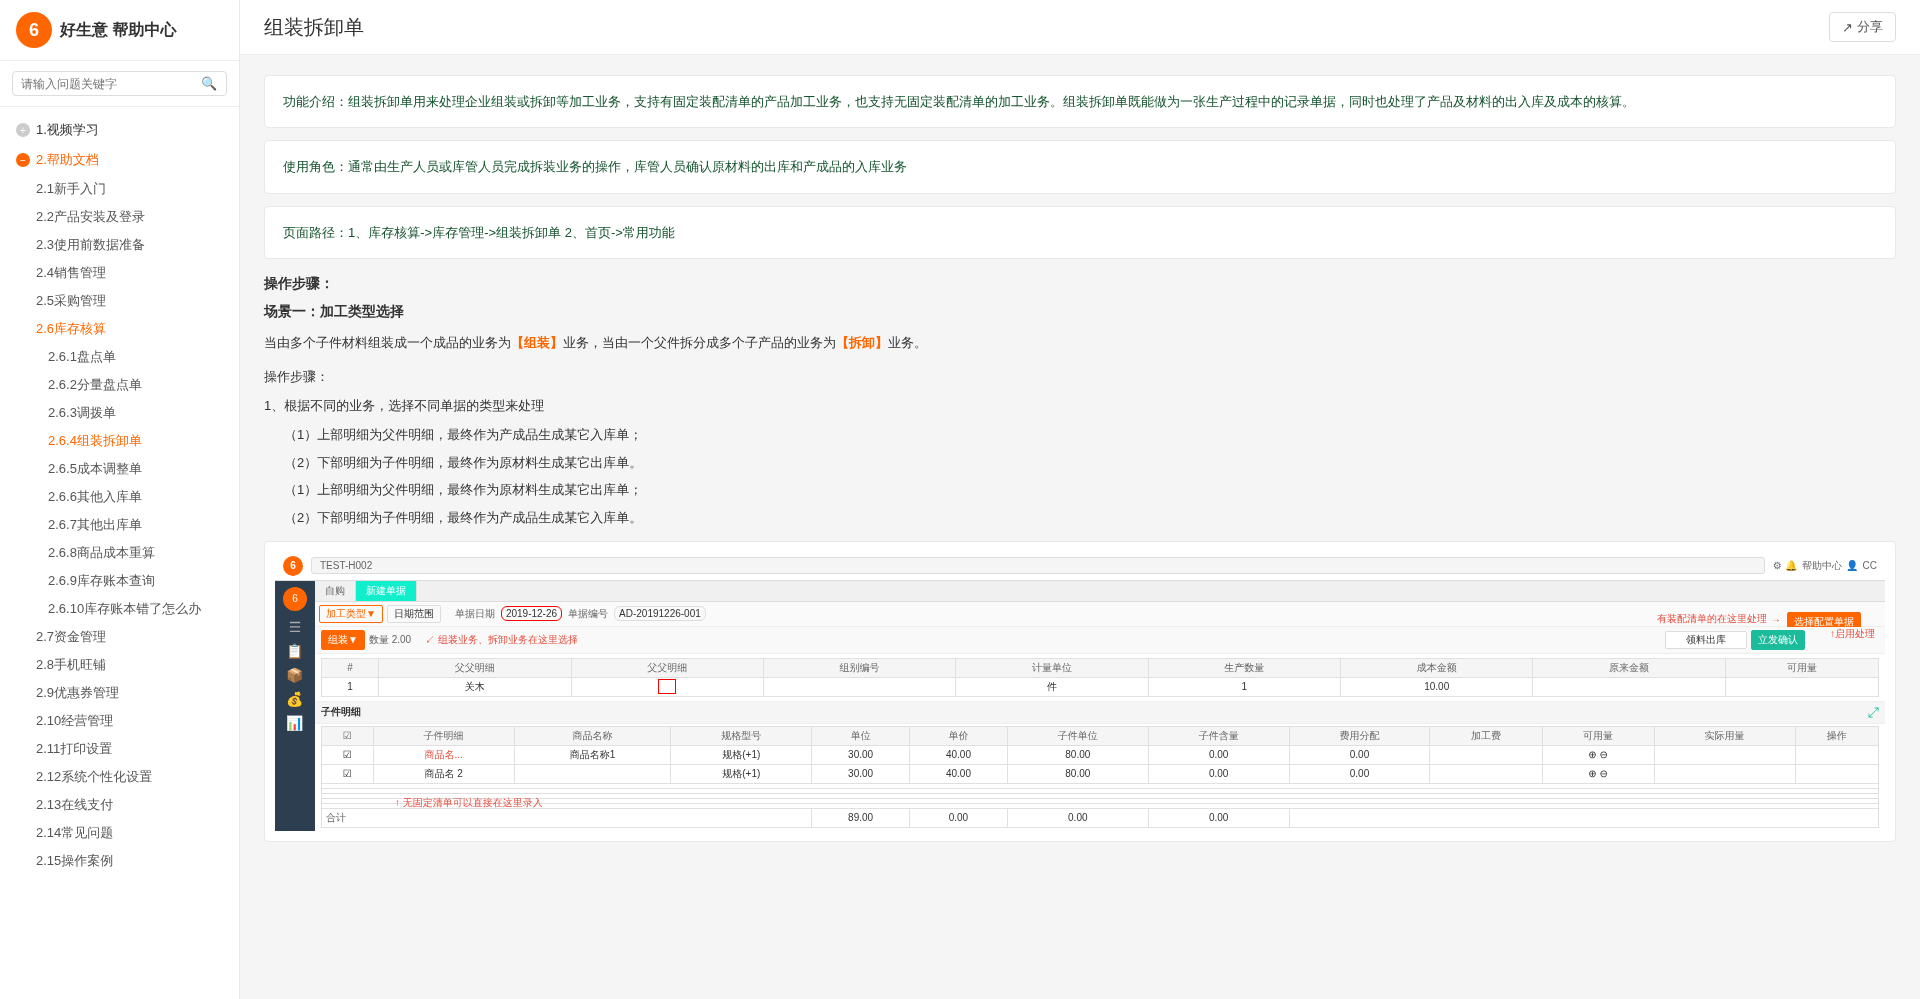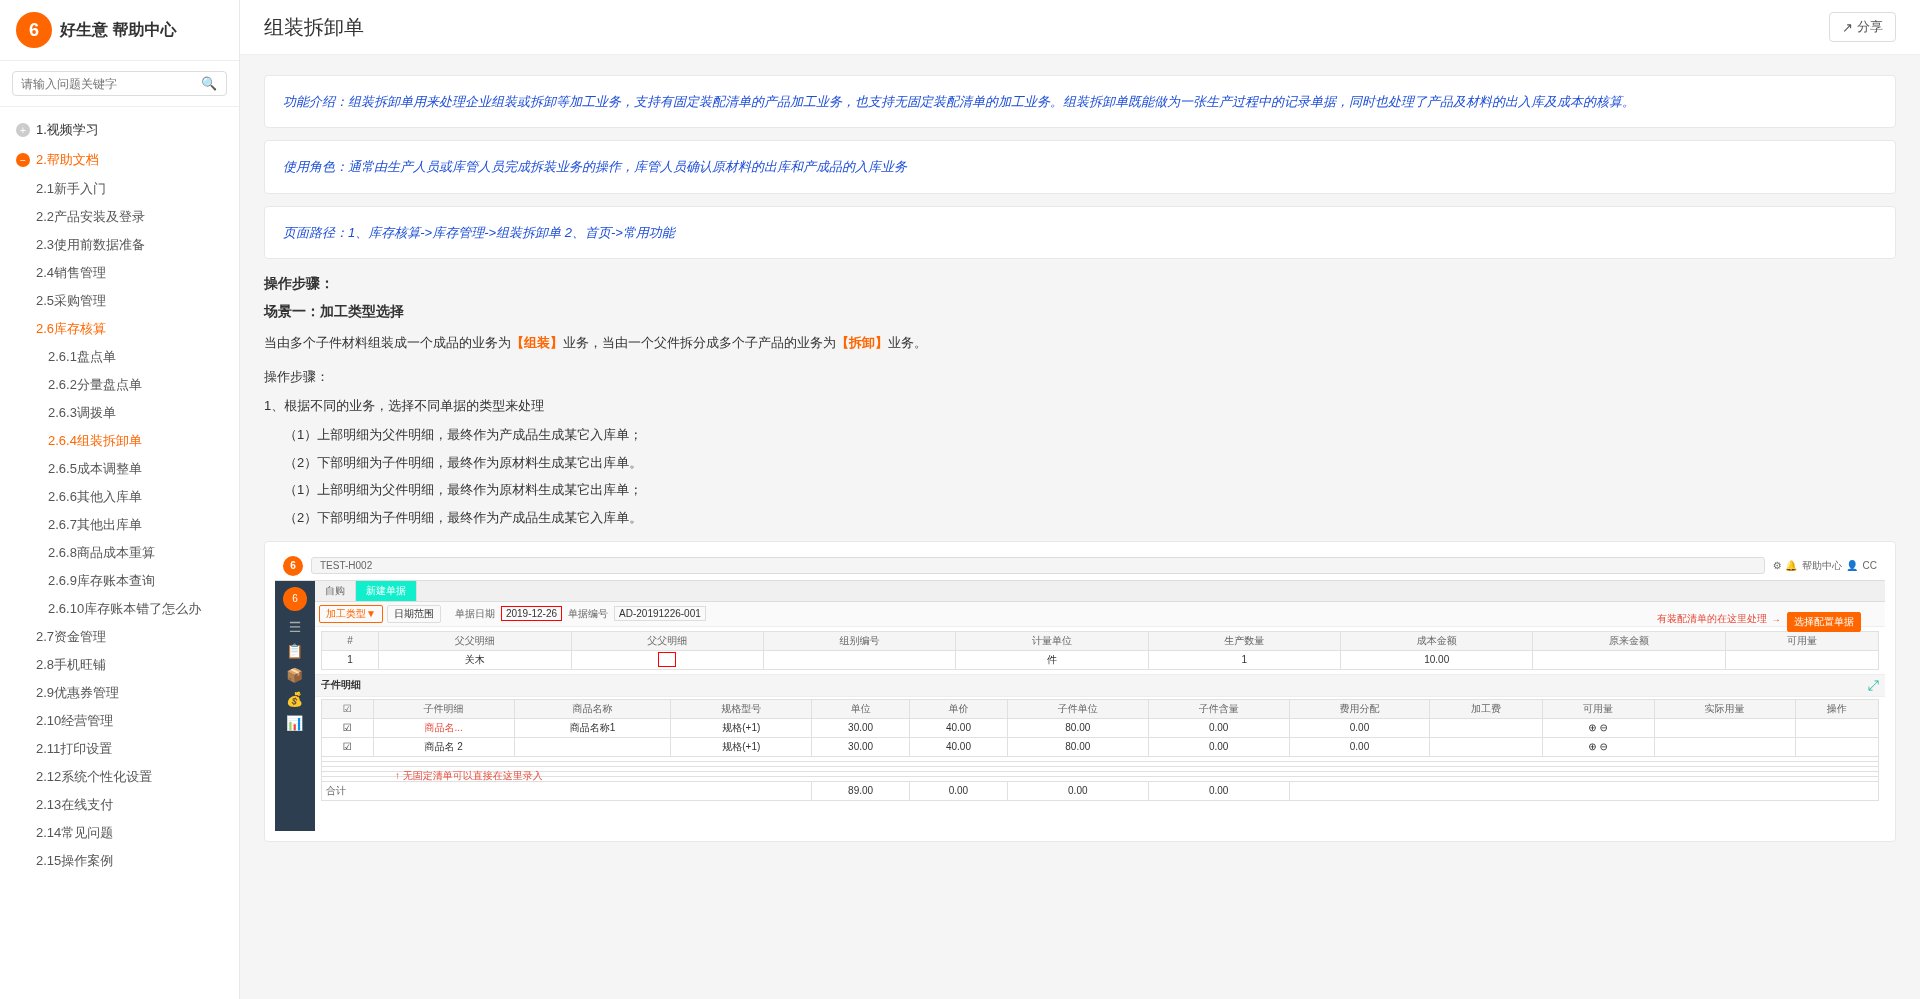--- a/index.html
+++ b/index.html
@@ -178,22 +178,21 @@
     }
 
     .info-block {
       background: #fff;
       border: 1px solid #e8e8e8;
       border-radius: 4px;
       padding: 14px 18px;
       margin-bottom: 12px;
       font-size: 13px;
       line-height: 1.8;
-      color: #1d4ed8;
-      font-style: italic;
+      color: #14532d;
     }
 
     .section-heading {
       font-weight: bold;
       font-size: 14px;
       margin-bottom: 10px;
       color: #333;
     }
 
     .step-item {
@@ -269,21 +268,21 @@
       border-right: 1px solid #ddd;
     }
 
     .sim-tab.active {
       background: #1ec;
       color: #fff;
     }
 
     .sim-field {
       border: 1px solid #ddd;
-      border-radius: 0;
+      border-radius: 6px;
       padding: 1px 4px;
       font-size: 10px;
       min-width: 60px;
     }
 
     .sim-btn {
       padding: 2px 6px;
       border-radius: 2px;
       font-size: 10px;
       border: 1px solid #ddd;
@@ -500,20 +499,36 @@
                 <div style="position:absolute;right:100px;top:-2px;color:#e74c3c;font-size:10px;white-space:nowrap;display:flex;align-items:center;gap:4px;">
                   <span>有装配清单的在这里处理</span>
                   <span style="color:#e74c3c;">→</span>
                 </div>
                 <div style="position:absolute;right:20px;top:-2px;">
                   <div class="sim-btn sim-btn-orange">选择配置单据</div>
                 </div>
               </div>
             </div>
 
+            <div style="display:flex;gap:4px;padding:3px 6px;background:#f9f9f9;border-bottom:1px solid #eee;align-items:center;position:relative;">
+              <div class="sim-btn sim-btn-orange" style="font-size:10px;">组装▼</div>
+              <div style="font-size:10px;color:#666;">数量 2.00</div>
+
+              <div style="color:#e74c3c;font-size:10px;margin-left:10px;white-space:nowrap;">
+                ↙ 组装业务、拆卸业务在这里选择
+              </div>
+
+              <div style="position:absolute;right:80px;display:flex;align-items:center;gap:4px;">
+                <div style="border:1px solid #ddd;padding:1px 20px;border-radius:2px;font-size:10px;background:#fff;">领料出库</div>
+                <div class="sim-btn sim-btn-teal" style="font-size:10px;">立发确认</div>
+              </div>
+              <div style="position:absolute;right:10px;top:0;color:#e74c3c;font-size:10px;">
+                ↑启用处理
+              </div>
+            </div>
 
             <div style="padding:4px 6px;">
               <table class="sim-table">
                 <thead>
                   <tr>
                     <th>#</th>
                     <th>父父明细</th>
                     <th>父父明细</th>
                     <th>组别编号</th>
                     <th>计量单位</th>

